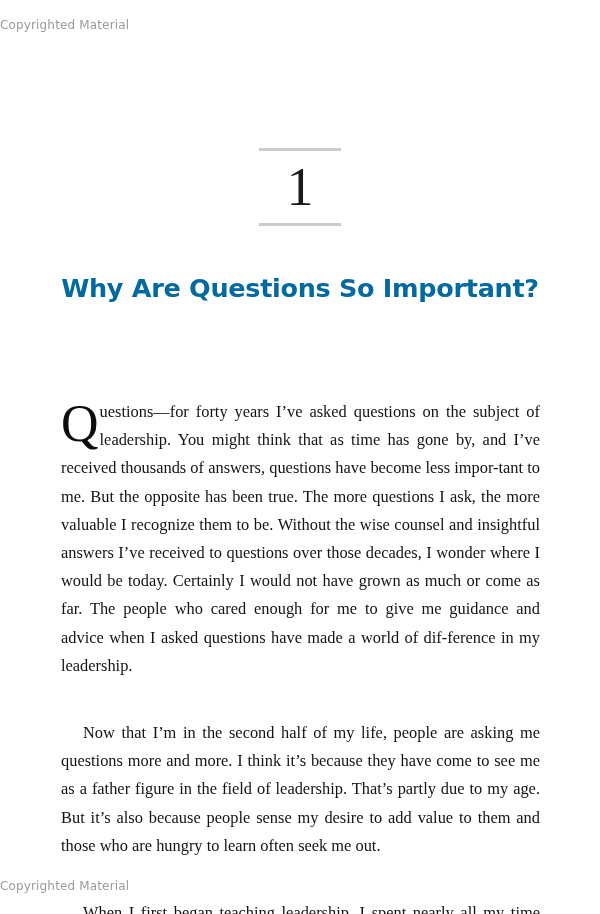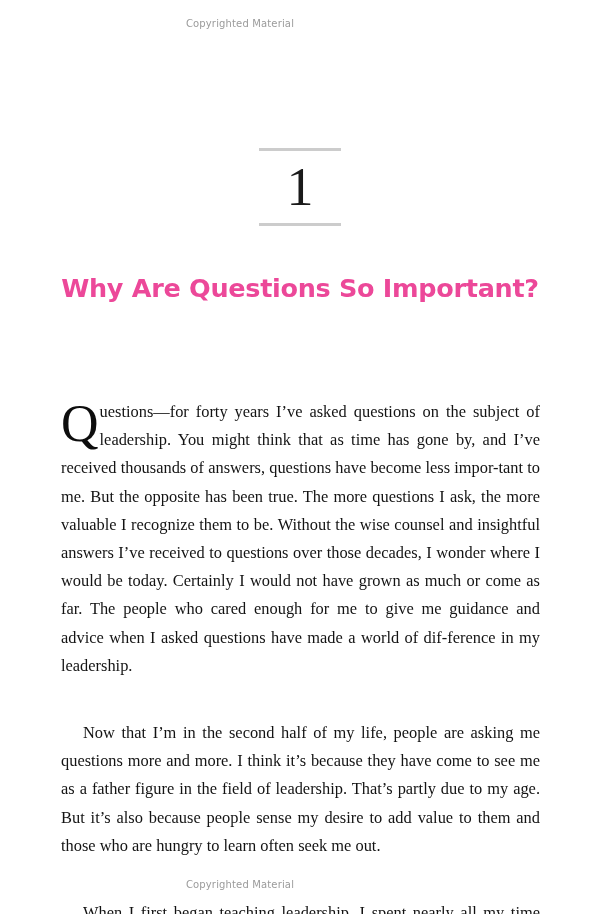--- a/index.html
+++ b/index.html
@@ -14,23 +14,22 @@
     font-family: "Liberation Serif", serif;
     color: #111111;
     overflow: hidden;
   }
 
   
   .watermark {
     position: absolute;
     left: 0;
     width: 480px;
-    text-align: center;
     font-family: "DejaVu Sans", sans-serif;
-    font-size: 10px;
+    font-size: 12px;
     letter-spacing: 0.15px;
     color: #9b9b9b;
     white-space: nowrap;
   }
   .watermark-top { top: 18px; }
   .watermark-bottom { top: 879px; }
 
   
   .chapter-head {
     position: absolute;
@@ -57,21 +56,21 @@
   .chapter-title {
     position: absolute;
     top: 256px;
     left: 0;
     width: 600px;
     text-align: center;
     font-family: "DejaVu Sans", sans-serif;
     font-weight: bold;
     font-size: 25.5px;
     letter-spacing: -0.3px;
-    color: #ec4899;
+    color: #0369a1;
     white-space: nowrap;
   }
 
   
   .body-block {
     position: absolute;
     top: 398px;
     left: 61px;
     width: 479px;
   }

